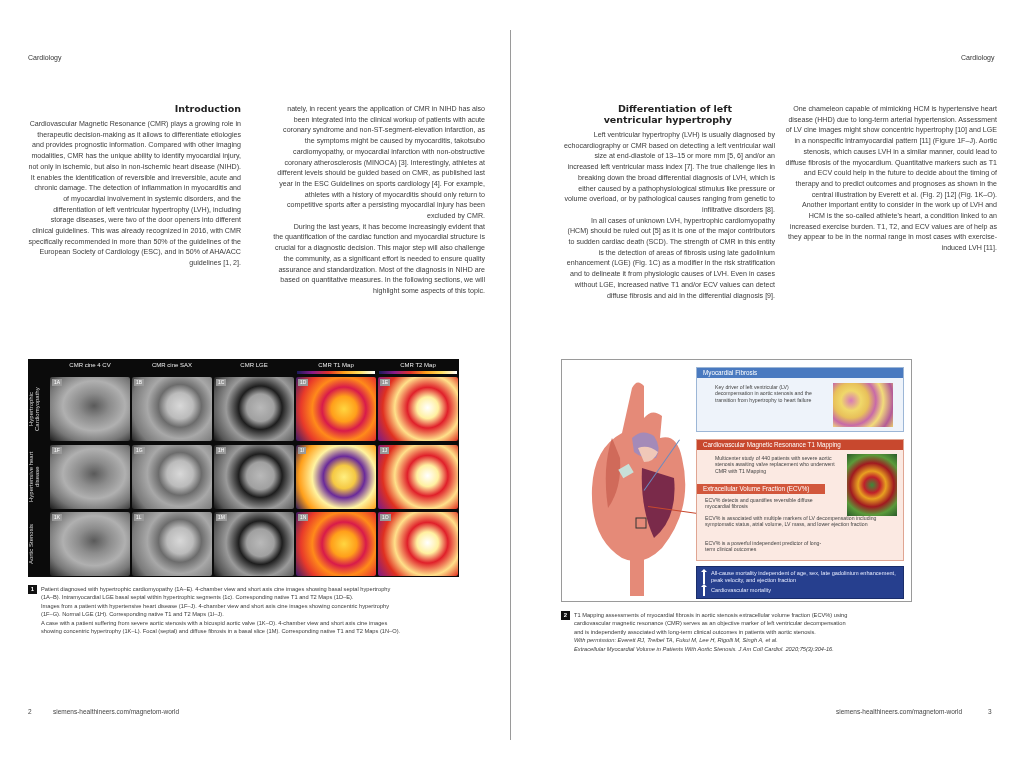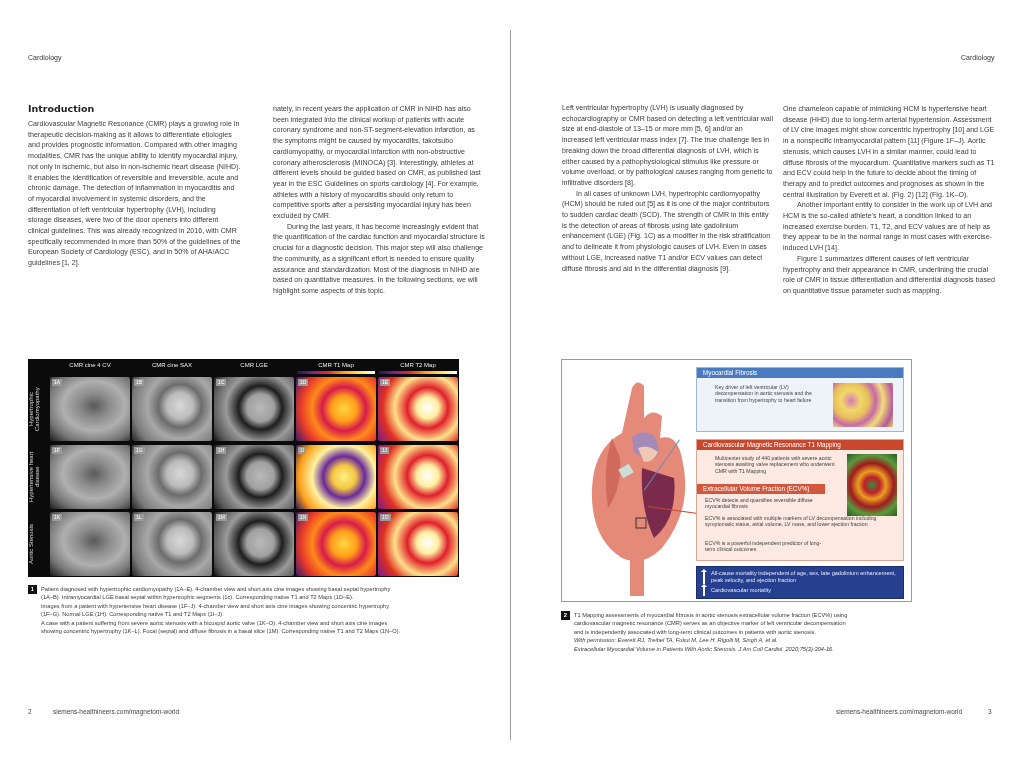--- a/index.html
+++ b/index.html
@@ -4,21 +4,21 @@
 <style>
   * { box-sizing: border-box; margin: 0; padding: 0; }
   html, body { width: 1024px; height: 768px; background: #ffffff; overflow: hidden; }
   body { font-family: "Liberation Sans", sans-serif; color: #3a3a3a; position: relative; }
   .page { position: absolute; top: 0; height: 768px; background: #fff; }
   .page-left { left: 0; width: 510px; }
   .page-right { left: 512px; width: 512px; }
   .spine { position: absolute; left: 510px; top: 30px; width: 1px; height: 710px; background: #9a9a9a; }
   .running-head { position: absolute; top: 54px; font-size: 7px; color: #333; }
   .footer { position: absolute; top: 708px; font-size: 6.5px; color: #444; }
-  .col { position: absolute; font-size: 7.1px; line-height: 10.7px; color: #3b3b3b; text-align: left; }
+  .col { position: absolute; font-size: 7.1px; line-height: 10.7px; color: #3b3b3b; text-align: right; }
   .col p { margin: 0; }
   .col p.indent { text-indent: 14px; }
   h2 { font-family: "DejaVu Sans", sans-serif; font-size: 9.5px; font-weight: bold; color: #222; line-height: 11px; margin-bottom: 5px; }
   
   .fig1 { position: absolute; left: 28px; top: 359px; width: 431px; height: 218px; background: #0b0b0b; }
   .fig1 .colhead { position: absolute; top: 3px; font-size: 6px; color: #eee; width: 80px; text-align: center; }
   .fig1 .rowlabel { position: absolute; left: 0; width: 20px; font-size: 6px; color: #ddd; writing-mode: vertical-rl; transform: rotate(180deg); text-align: center; }
   .tile { position: absolute; width: 80px; height: 64px; border-radius: 2px; overflow: hidden; }
   .tile .tag { position: absolute; left: 2px; top: 2px; background: #9a9a9a; color: #fff; font-size: 5px; padding: 0 2px; line-height: 7px; }
   .gray1 { background: radial-gradient(ellipse at 55% 45%, #5a5a5a 0%, #8c8c8c 25%, #b0b0b0 50%, #777 75%, #1a1a1a 100%); }
@@ -141,28 +141,28 @@
   <div class="footer" style="left:28px;">2</div>
   <div class="footer" style="left:53px;">siemens-healthineers.com/magnetom-world</div>
 </div>
 
 <div class="spine"></div>
 
 <div class="page page-right">
   <div class="running-head" style="left:449px;">Cardiology</div>
 
   <div class="col" style="left:50px; top:103px; width:213px;">
+    <h2 style="width:170px;">Differentiation of left ventricular hypertrophy</h2>
     <p>Left ventricular hypertrophy (LVH) is usually diagnosed by echocardiography or CMR based on detecting a left ventricular wall size at end-diastole of 13–15 or more mm [5, 6] and/or an increased left ventricular mass index [7]. The true challenge lies in breaking down the broad differential diagnosis of LVH, which is either caused by a pathophysiological stimulus like pressure or volume overload, or by pathological causes ranging from genetic to infiltrative disorders [8].</p>
     <p class="indent">In all cases of unknown LVH, hypertrophic cardiomyopathy (HCM) should be ruled out [5] as it is one of the major contributors to sudden cardiac death (SCD). The strength of CMR in this entity is the detection of areas of fibrosis using late gadolinium enhancement (LGE) (Fig. 1C) as a modifier in the risk stratification and to delineate it from physiologic causes of LVH. Even in cases without LGE, increased native T1 and/or ECV values can detect diffuse fibrosis and aid in the differential diagnosis [9].</p>
   </div>
 
   <div class="col" style="left:271px; top:104px; width:214px;">
     <p>One chameleon capable of mimicking HCM is hypertensive heart disease (HHD) due to long-term arterial hypertension. Assessment of LV cine images might show concentric hypertrophy [10] and LGE in a nonspecific intramyocardial pattern [11] (Figure 1F–J). Aortic stenosis, which causes LVH in a similar manner, could lead to diffuse fibrosis of the myocardium. Quantitative markers such as T1 and ECV could help in the future to decide about the timing of therapy and to predict outcomes and prognoses as shown in the central illustration by Everett et al. (Fig. 2) [12] (Fig. 1K–O).</p>
-    <p class="indent">Another important entity to consider in the work up of LVH and HCM is the so-called athlete's heart, a condition linked to an increased exercise burden. T1, T2, and ECV values are of help as they appear to be in the normal range in most cases with exercise-induced LVH [14].</p>
-    <p class="indent">Figure 1 summarizes different causes of left ventricular hypertrophy and their appearance in CMR, underlining the crucial role of CMR in tissue differentiation and differential diagnosis based on quantitative tissue parameter such as mapping.</p>
+    <p class="indent">Another important entity to consider in the work up of LVH and HCM is the so-called athlete's heart, a condition linked to an increased exercise burden. T1, T2, and ECV values are of help as they appear to be in the normal range in most cases with exercise-induced LVH [11].</p>
   </div>
 
   <div class="footer" style="left:324px;">siemens-healthineers.com/magnetom-world</div>
   <div class="footer" style="left:476px;">3</div>
 </div>
 
 <div class="fig2">
   <svg class="heart" viewBox="0 0 120 220">
     <path d="M50 10 Q55 0 62 8 L62 40 Q70 30 80 38 L78 60 Q95 55 100 80 Q112 130 80 170 Q60 190 40 180 Q8 160 10 110 Q12 70 40 55 Z" fill="#e58a78"></path>
     <rect x="48" y="170" width="14" height="48" fill="#e58a78"></rect>

